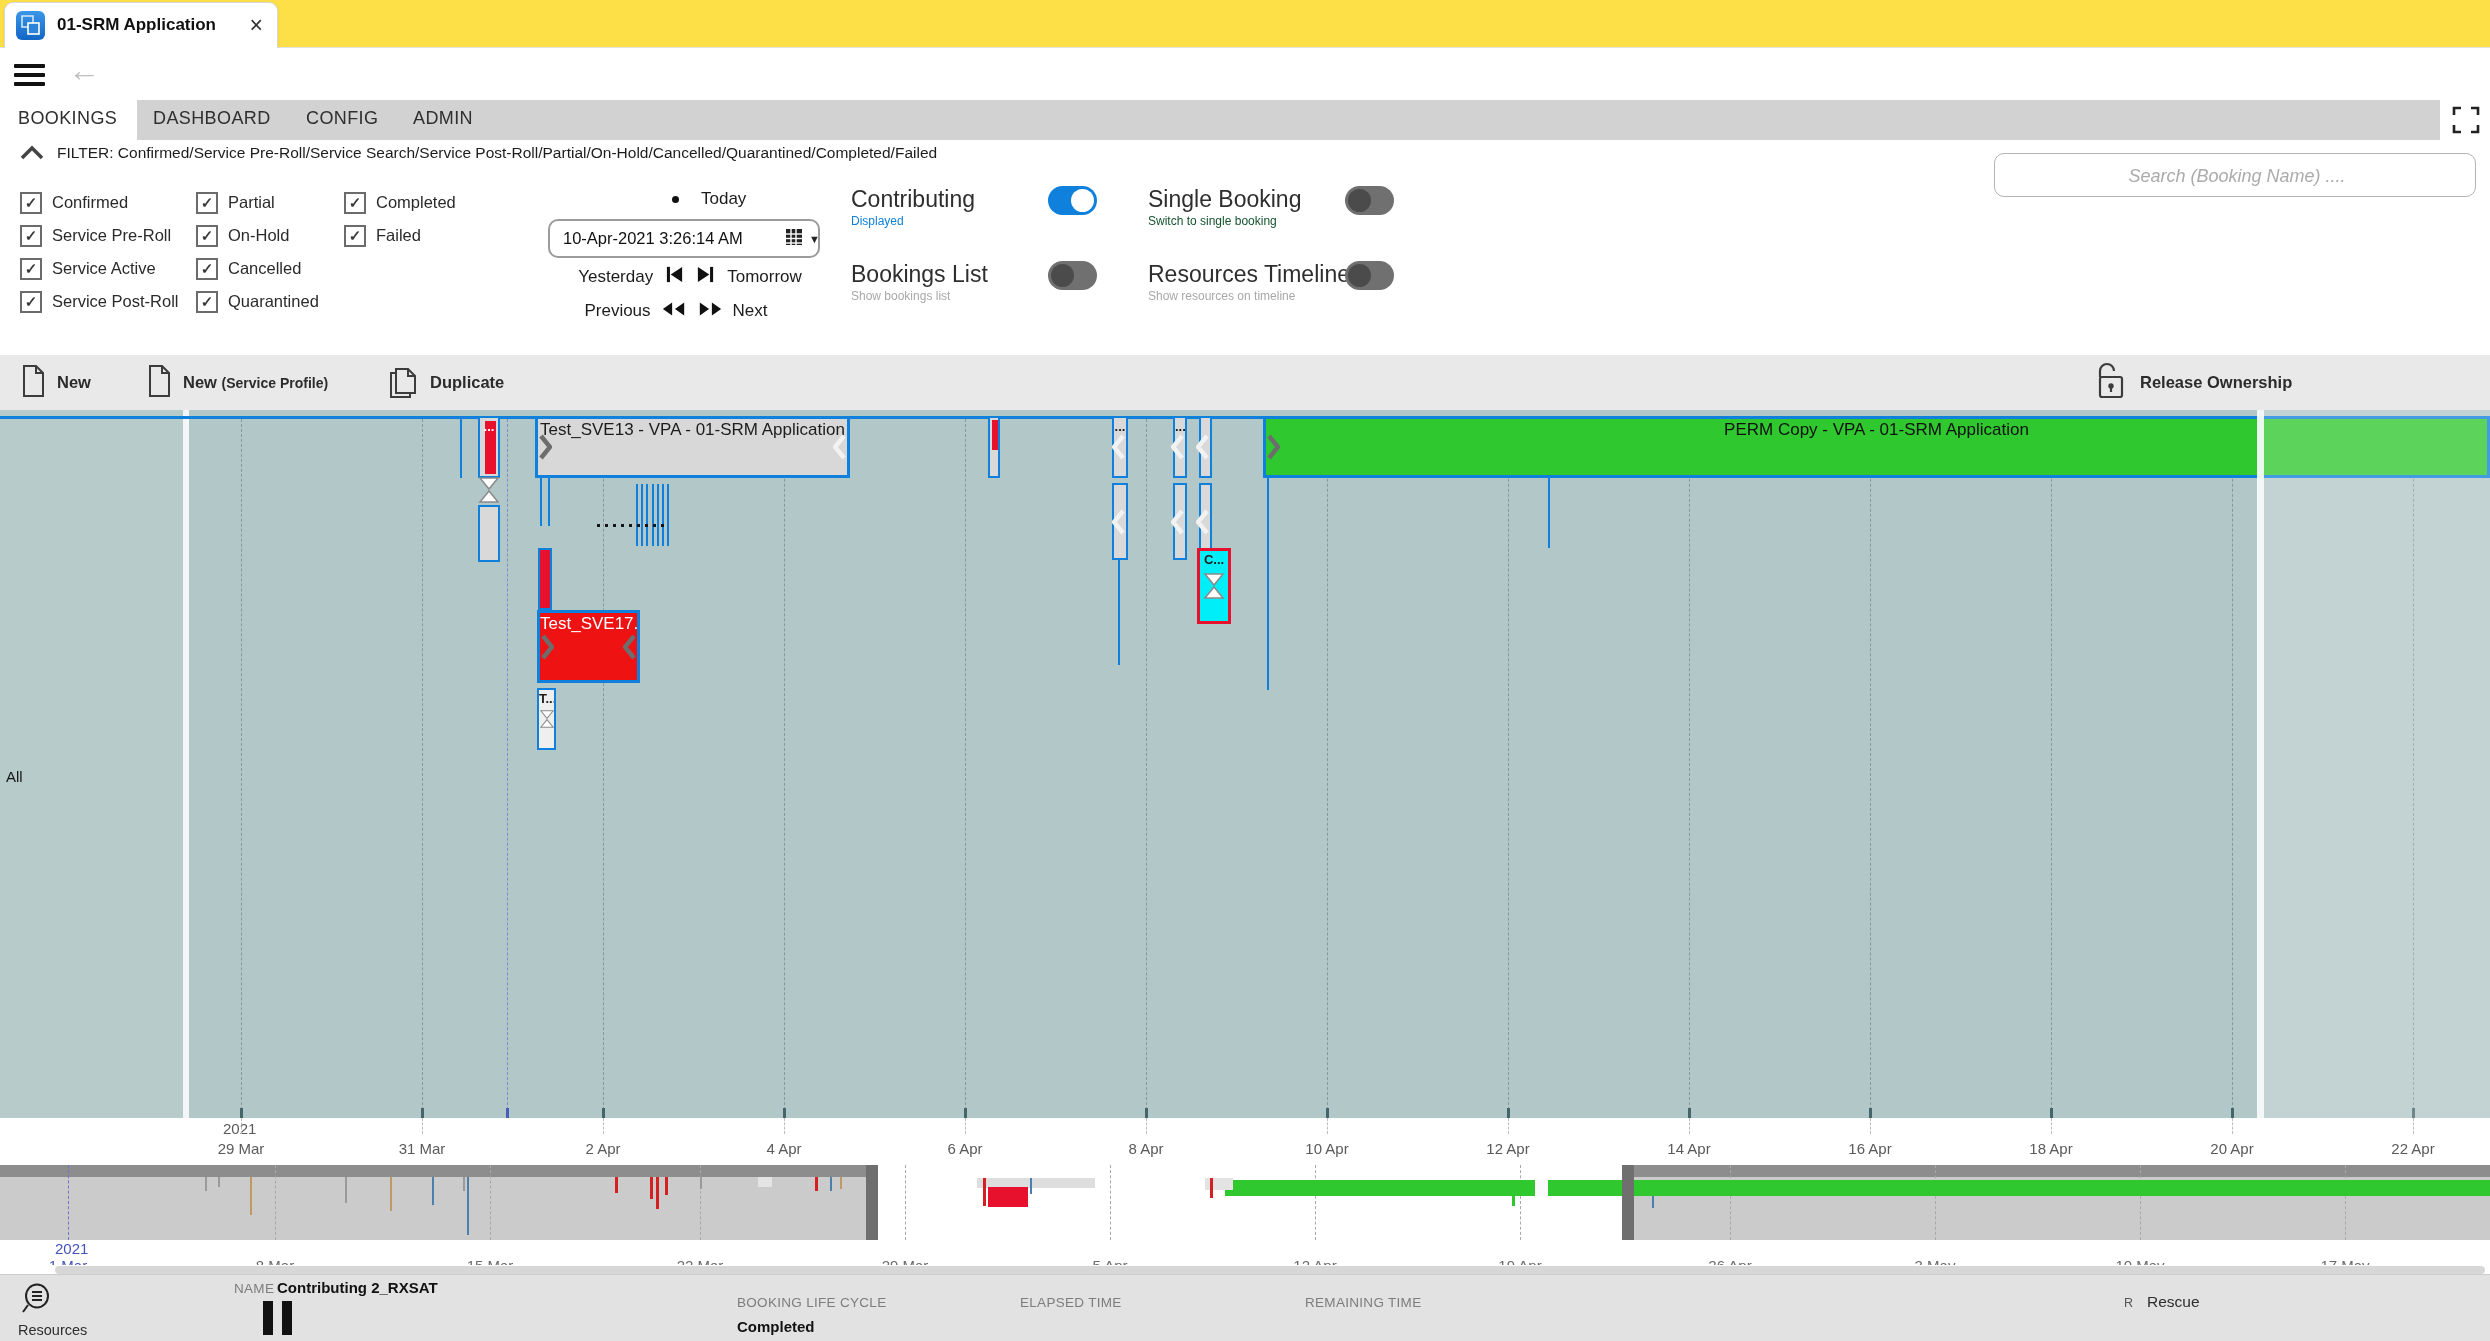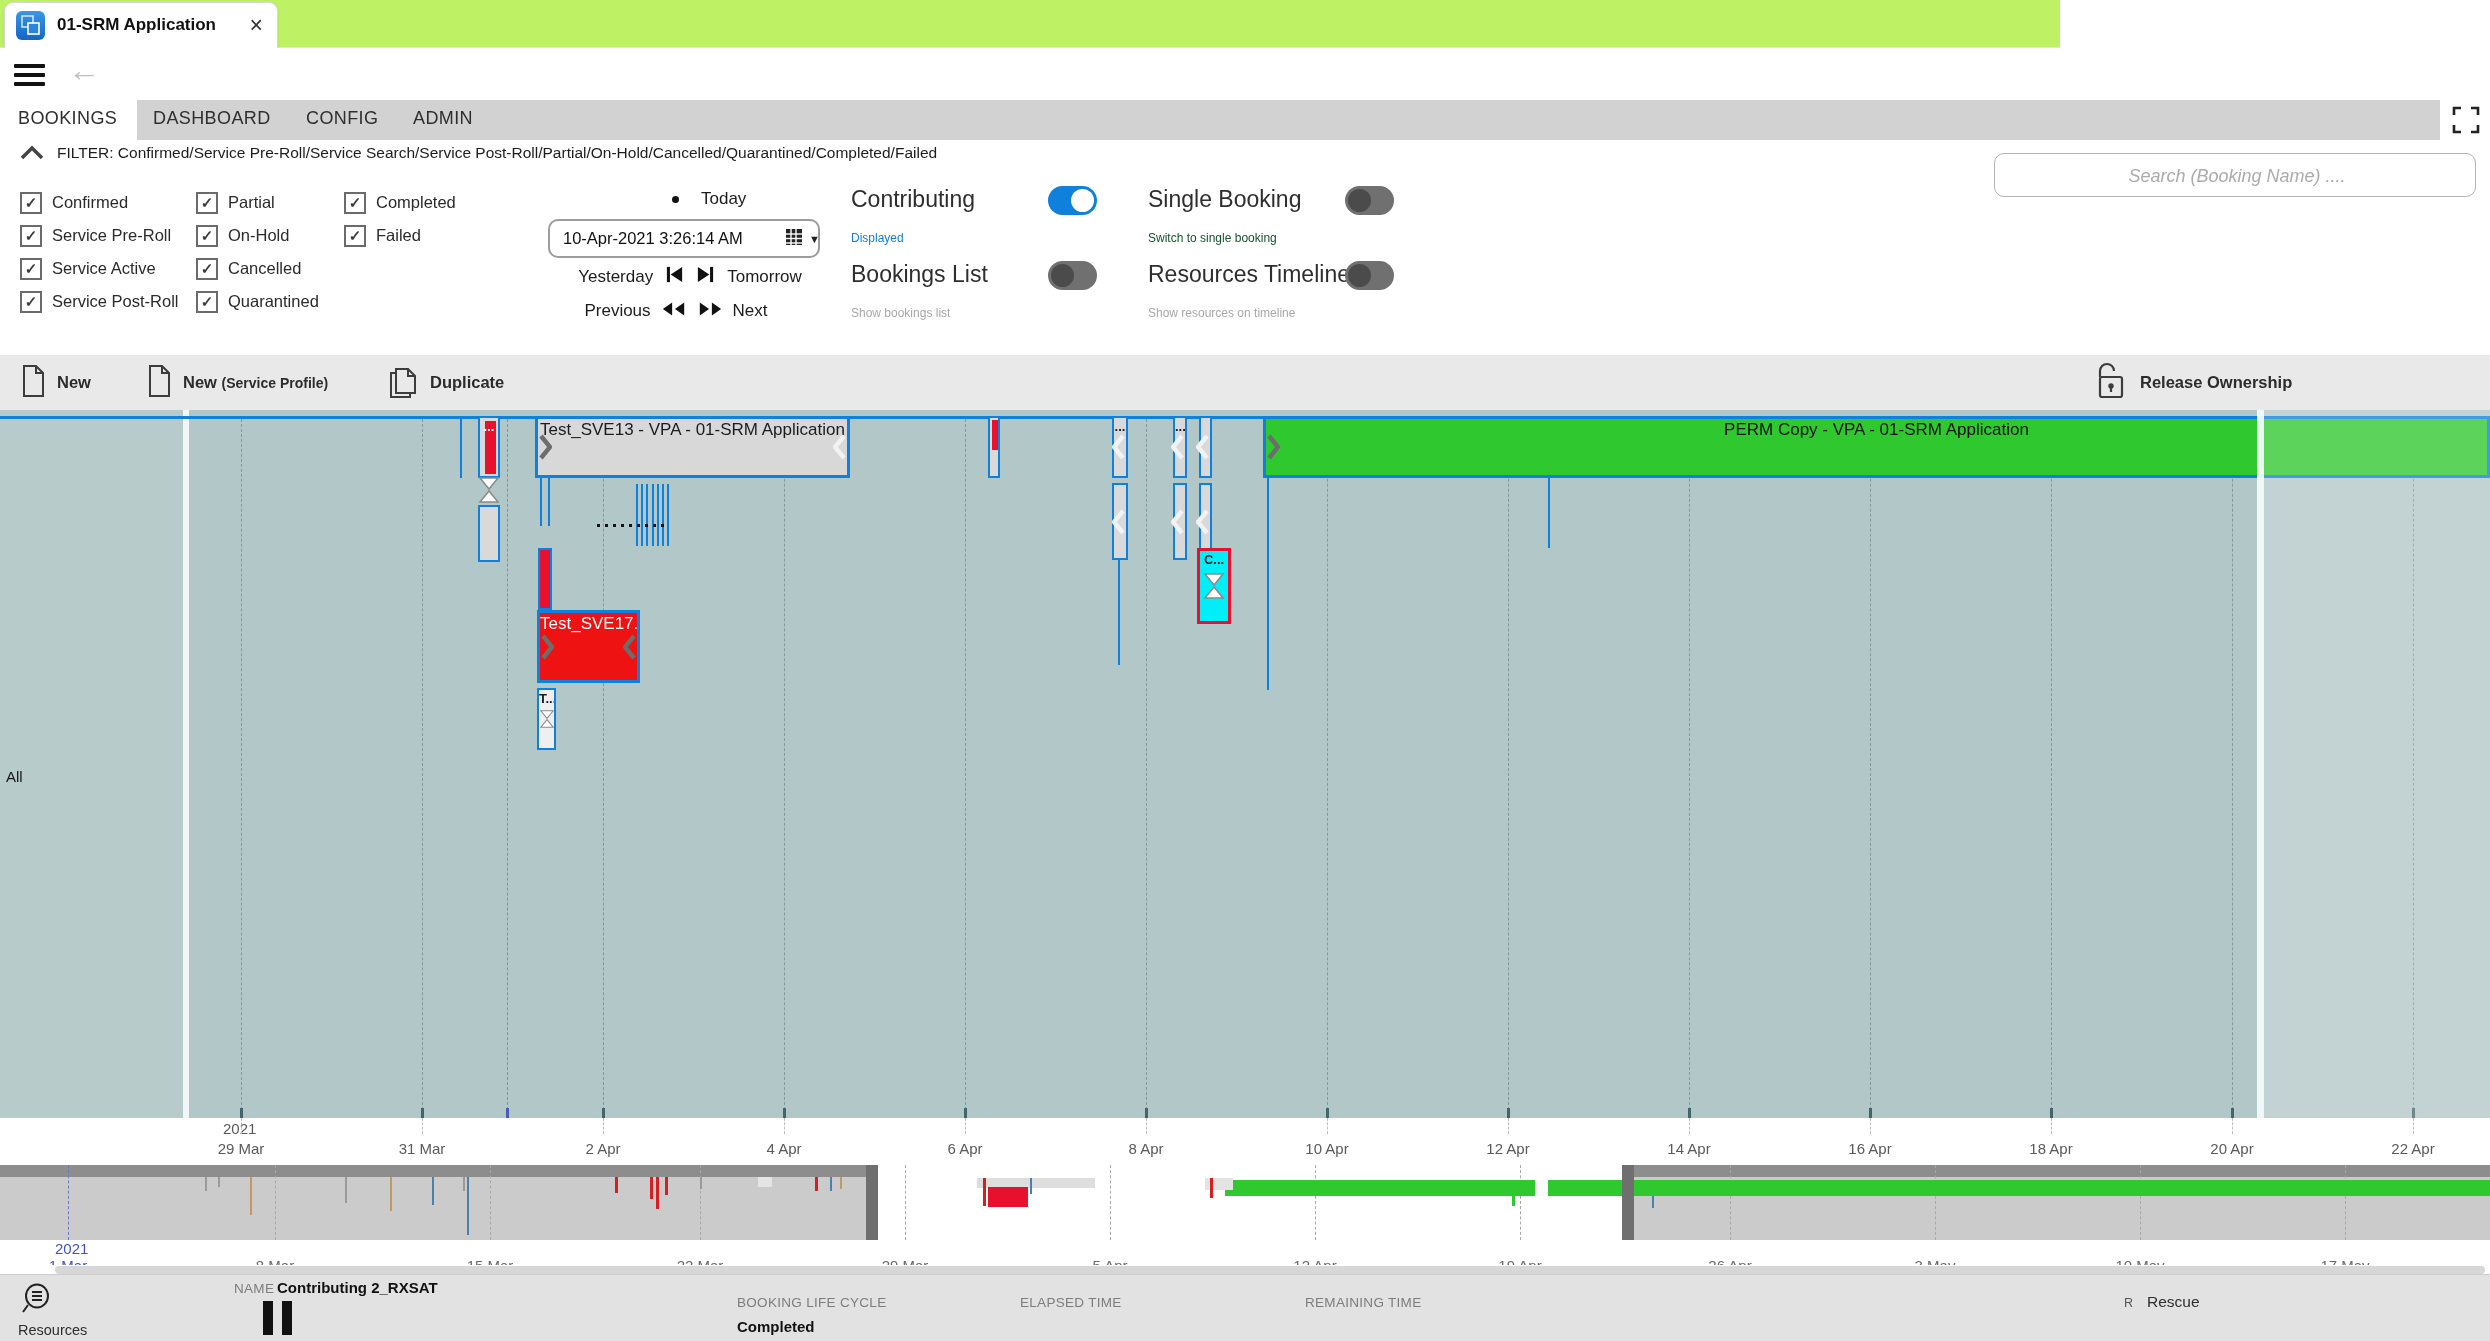--- a/index.html
+++ b/index.html
@@ -1,20 +1,20 @@
 <!DOCTYPE html>
 <html><head>
 <meta charset="utf-8">
 <style>
   html,body{margin:0;padding:0;background:#fff;}
   body{width:2490px;height:1341px;overflow:hidden;font-family:"Liberation Sans",sans-serif;}
   .app{position:relative;width:2490px;height:1341px;background:#fff;overflow:hidden;}
 
   
-  .tabbar{position:absolute;left:0;top:0;width:2060px;height:47px;background:#bef264;border-bottom:1px solid #e2e2e2;}
+  .tabbar{position:absolute;left:0;top:0;width:2490px;height:47px;background:#fde047;border-bottom:1px solid #e2e2e2;}
   .wtab{position:absolute;left:4px;top:2px;width:272px;height:45px;background:#fff;border:1px solid #d8d8d8;border-bottom:none;border-radius:9px 9px 0 0;box-shadow:0 1px 3px rgba(0,0,0,.10);}
   .wtab-icon{position:absolute;left:11px;top:8px;width:29px;height:29px;border-radius:6px;background:linear-gradient(180deg,#3b97ea,#1266c4);}
   .wtab-title{position:absolute;left:52px;top:12px;font-size:17px;font-weight:bold;color:#111;white-space:nowrap;}
   .wtab-close{position:absolute;right:14px;top:8px;font-size:23px;color:#333;line-height:28px;cursor:pointer;}
 
   
   .toolbar{position:absolute;left:0;top:48px;width:2490px;height:52px;background:#fff;}
   .burger{position:absolute;left:14px;top:16px;width:31px;height:22px;cursor:pointer;}
   .burger div{height:4px;background:#111;margin-bottom:5px;border-radius:1px;}
   .backarrow{position:absolute;left:68px;top:4px;font-size:32px;color:#c0c0c0;}
@@ -48,21 +48,21 @@
   .datebox .cal{margin-right:6px;}
   .datebox .dd{font-size:11px;color:#222;margin-right:10px;cursor:pointer;}
   .yrow{position:absolute;left:540px;top:265px;width:300px;display:flex;align-items:center;justify-content:center;gap:12px;}
   .yrow .t{font-size:17px;color:#1c1c1c;cursor:pointer;}
   .prow{position:absolute;left:556px;top:301px;width:240px;display:flex;align-items:center;justify-content:center;gap:10px;}
   .prow .t{font-size:17px;color:#1c1c1c;cursor:pointer;}
 
   
   .tgl{position:absolute;width:248px;height:50px;}
   .tlabel{font-size:23px;color:#2e2e2e;white-space:nowrap;}
-  .tsub{font-size:12px;margin-top:18px;white-space:nowrap;}
+  .tsub{font-size:12px;margin-top:1px;white-space:nowrap;}
   .pill{position:absolute;left:197px;top:0;width:49px;height:29px;border-radius:15px;cursor:pointer;}
   .pill .knob{position:absolute;top:3px;width:23px;height:23px;border-radius:50%;}
   .pill.on{background:#0f81dc;}
   .pill.on .knob{right:3px;background:#fff;}
   .pill.off{background:#707070;}
   .pill.off .knob{left:3px;background:#4b4b4b;}
 
   
   .actionbar{position:absolute;left:0;top:355px;width:2490px;height:55px;background:#e9e9e9;}
   .abtn{position:absolute;top:0;height:55px;display:flex;align-items:center;gap:12px;cursor:pointer;}

